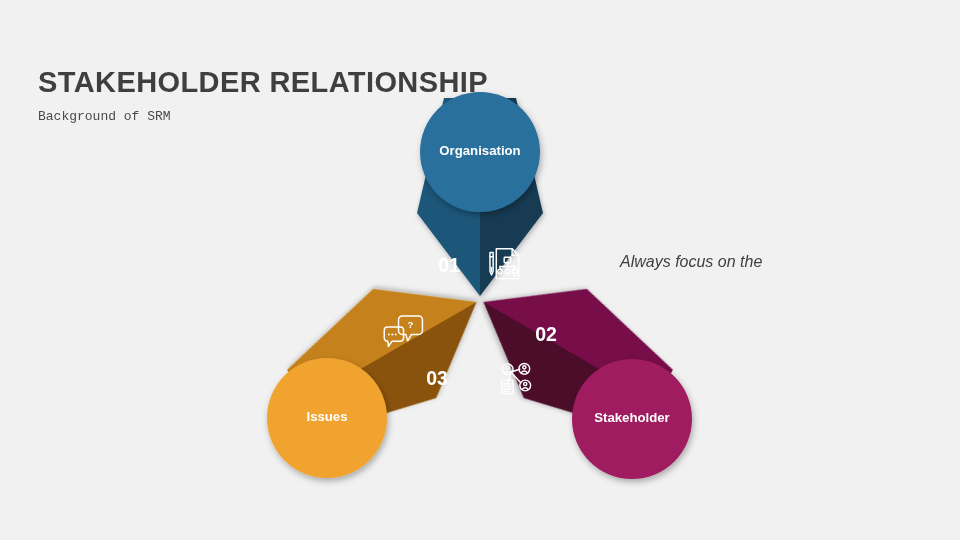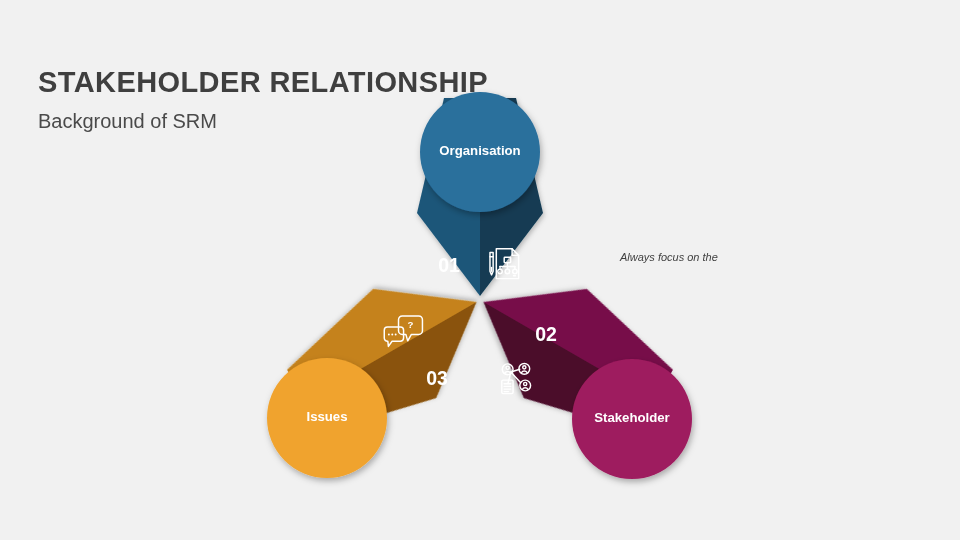--- a/index.html
+++ b/index.html
@@ -27,34 +27,35 @@
   #page-title {
     font-size: 29px;
     font-weight: bold;
     letter-spacing: 0.4px;
     color: #3f3f3f;
     line-height: 1.15;
     margin: 0;
     white-space: nowrap;
   }
   #page-subtitle {
-    font-size: 20px;
+    font-size: 13px;
     font-weight: normal;
     color: #4a4a4a;
     margin: 10px 0 0 0;
     line-height: 1.2;
+    font-family: Liberation Mono, monospace;
   }
 
   
   #annotation {
     position: absolute;
     left: 620px;
     top: 250px;
     width: 210px;
-    font-size: 11px;
+    font-size: 16px;
     font-style: italic;
     color: #3f3f3f;
     line-height: 1.45;
   }
 
   
   #diagram {
     position: absolute;
     left: 0;
     top: 0;

